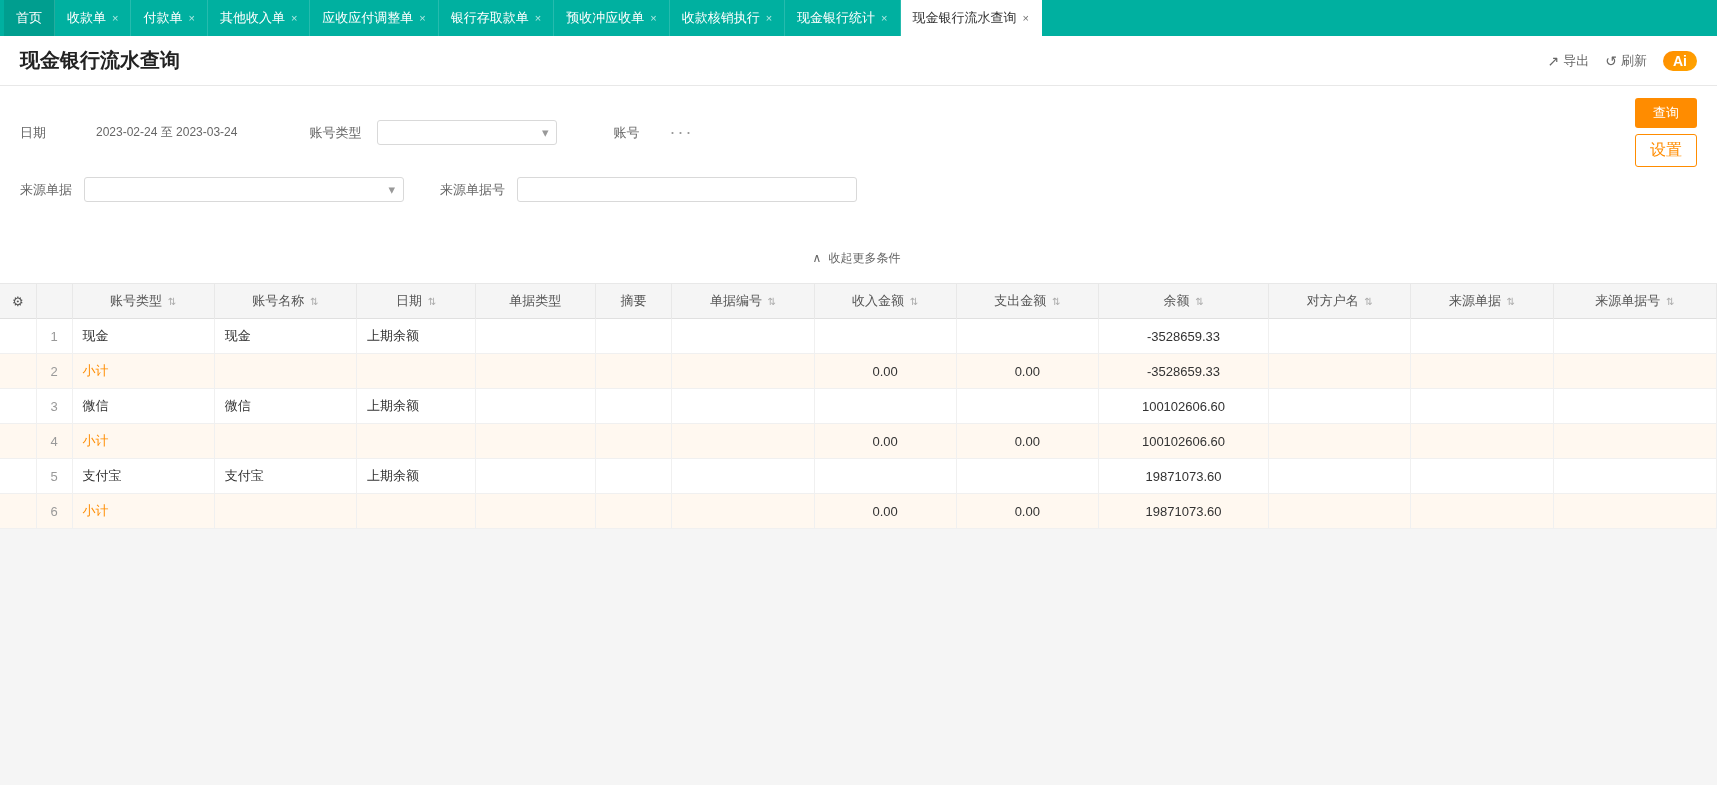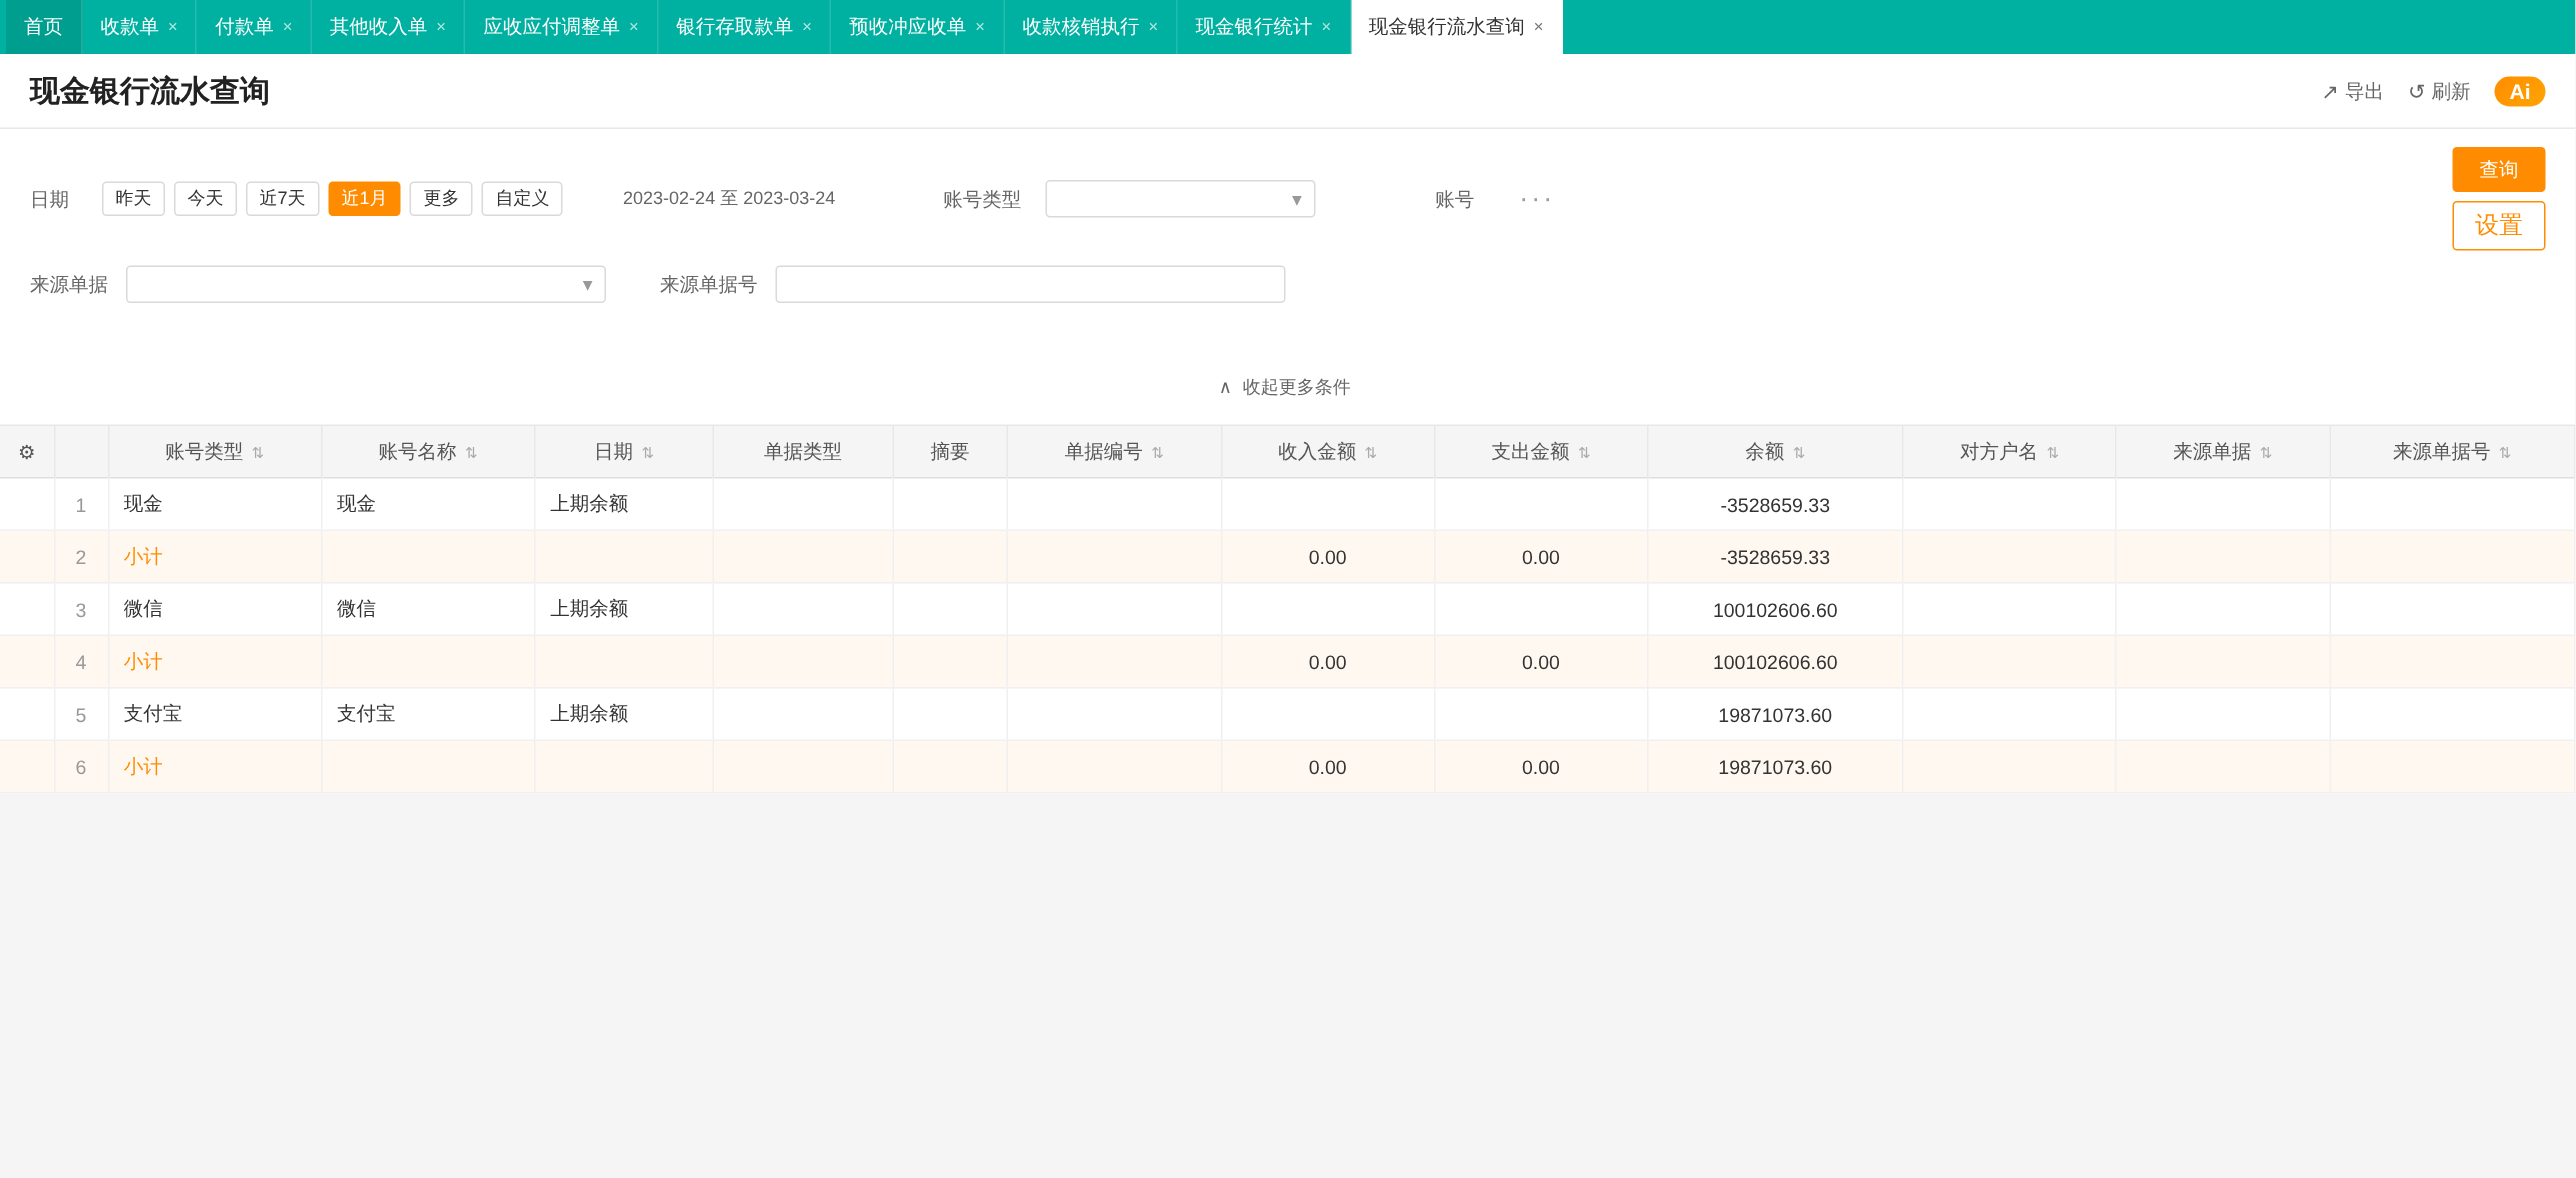--- a/index.html
+++ b/index.html
@@ -297,38 +297,30 @@
       <span class="icon">↺</span>
       <span>刷新</span>
     </div>
     <div class="ai-badge">Ai</div>
   </div>
 </div>
 
 <div class="filter-area">
   <div class="filter-row">
     <span class="filter-label">日期</span>
-    <div class="date-options">
-      <button class="date-btn">昨天</button>
-      <button class="date-btn">今天</button>
-      <button class="date-btn">近7天</button>
-      <button class="date-btn active">近1月</button>
-      <button class="date-btn">更多</button>
-      <button class="date-btn">自定义</button>
-    </div>
     <div style="display:flex;flex-direction:column;margin-left:24px;">
       <span class="date-range">2023-02-24 至 2023-03-24</span>
     </div>
     <div style="flex:1;display:flex;align-items:center;gap:16px;margin-left:60px;">
       <span class="filter-label">账号类型</span>
       <div class="filter-select">
         <span></span>
         <span>▾</span>
       </div>
-      <span class="filter-label" style="margin-left:64px;">账号</span>
+      <span class="filter-label" style="margin-left:40px;">账号</span>
       <span class="filter-dots">···</span>
     </div>
     <div class="right-buttons">
       <button class="query-btn">查询</button>
       <button class="settings-btn">设置</button>
     </div>
   </div>
   <div class="filter-row">
     <span class="filter-label">来源单据</span>
     <div class="filter-select" style="width:320px;">

